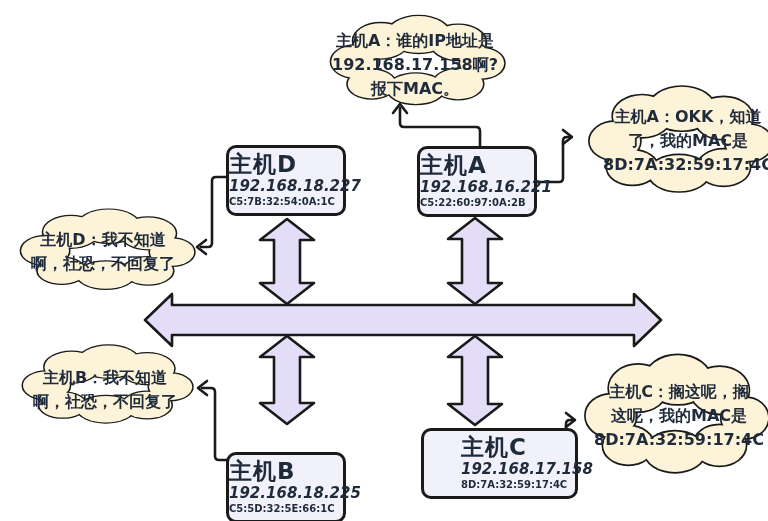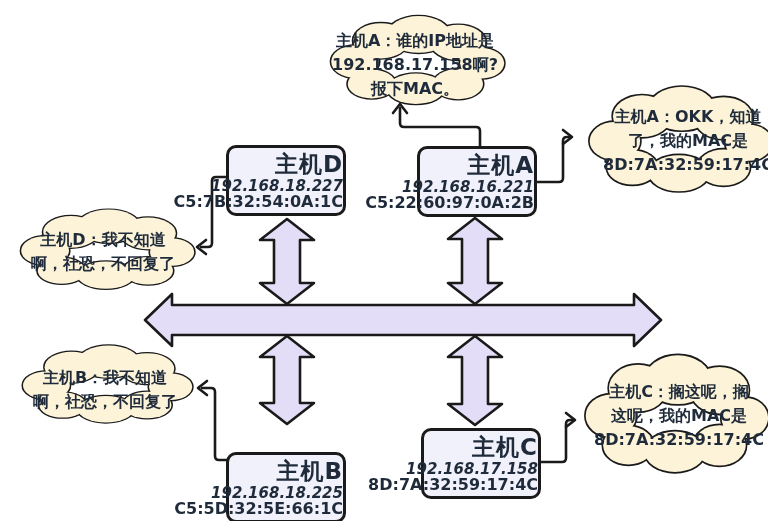--- a/index.html
+++ b/index.html
@@ -15,26 +15,26 @@
     font-family:"DejaVu Sans","Liberation Sans",sans-serif;background:#ffffff;
   }
   #shapes{position:absolute;left:0;top:0;width:768px;height:521px;}
   .cloud-outline{fill:var(--cloud-fill);stroke:var(--outline);stroke-width:3.4;}
   .cloud-fillonly{fill:var(--cloud-fill);stroke:none;}
   .big-arrow{fill:var(--arrow-fill);stroke:var(--outline);stroke-width:2.6;stroke-linejoin:round;}
   .connector{fill:none;stroke:var(--outline);stroke-width:2.6;stroke-linecap:round;stroke-linejoin:round;}
   .host{
     position:absolute;width:114px;height:65px;
     background:var(--box-fill);border:3px solid var(--outline);border-radius:10px;
-    display:flex;flex-direction:column;align-items:flex-end;justify-content:center;
+    display:flex;flex-direction:column;align-items:flex-start;justify-content:center;
     color:var(--text);
   }
   .host .host-title{font-size:23px;font-weight:700;line-height:27px;letter-spacing:1px;}
   .host .host-ip{font-size:15px;font-weight:700;line-height:16px;font-style:italic;}
-  .host .host-mac{font-size:16px;font-weight:700;line-height:16px;}
+  .host .host-mac{font-size:10px;font-weight:700;line-height:16px;}
   .bubble-text{
     position:absolute;text-align:center;color:var(--text);
     font-size:16px;font-weight:700;line-height:24px;white-space:nowrap;
   }
 </style>
 </head>
 <body>
 
 <div id="stage">
 
@@ -110,21 +110,21 @@
   <div class="host" style="left:417px;top:146px;">
     <div class="host-title">主机A</div>
     <div class="host-ip">192.168.16.221</div>
     <div class="host-mac">C5:22:60:97:0A:2B</div>
   </div>
   <div class="host" style="left:226px;top:452px;">
     <div class="host-title">主机B</div>
     <div class="host-ip">192.168.18.225</div>
     <div class="host-mac">C5:5D:32:5E:66:1C</div>
   </div>
-  <div class="host" style="left:421px;top:428px;">
+  <div class="host" style="left:421px;top:428px;padding-left:37px;">
     <div class="host-title">主机C</div>
     <div class="host-ip">192.168.17.158</div>
     <div class="host-mac">8D:7A:32:59:17:4C</div>
   </div>
 
   <div class="bubble-text" style="left:330px;top:29px;width:170px;">
     <div>主机A：谁的IP地址是</div>
     <div>192.168.17.158啊?</div>
     <div>报下MAC。</div>
   </div>

